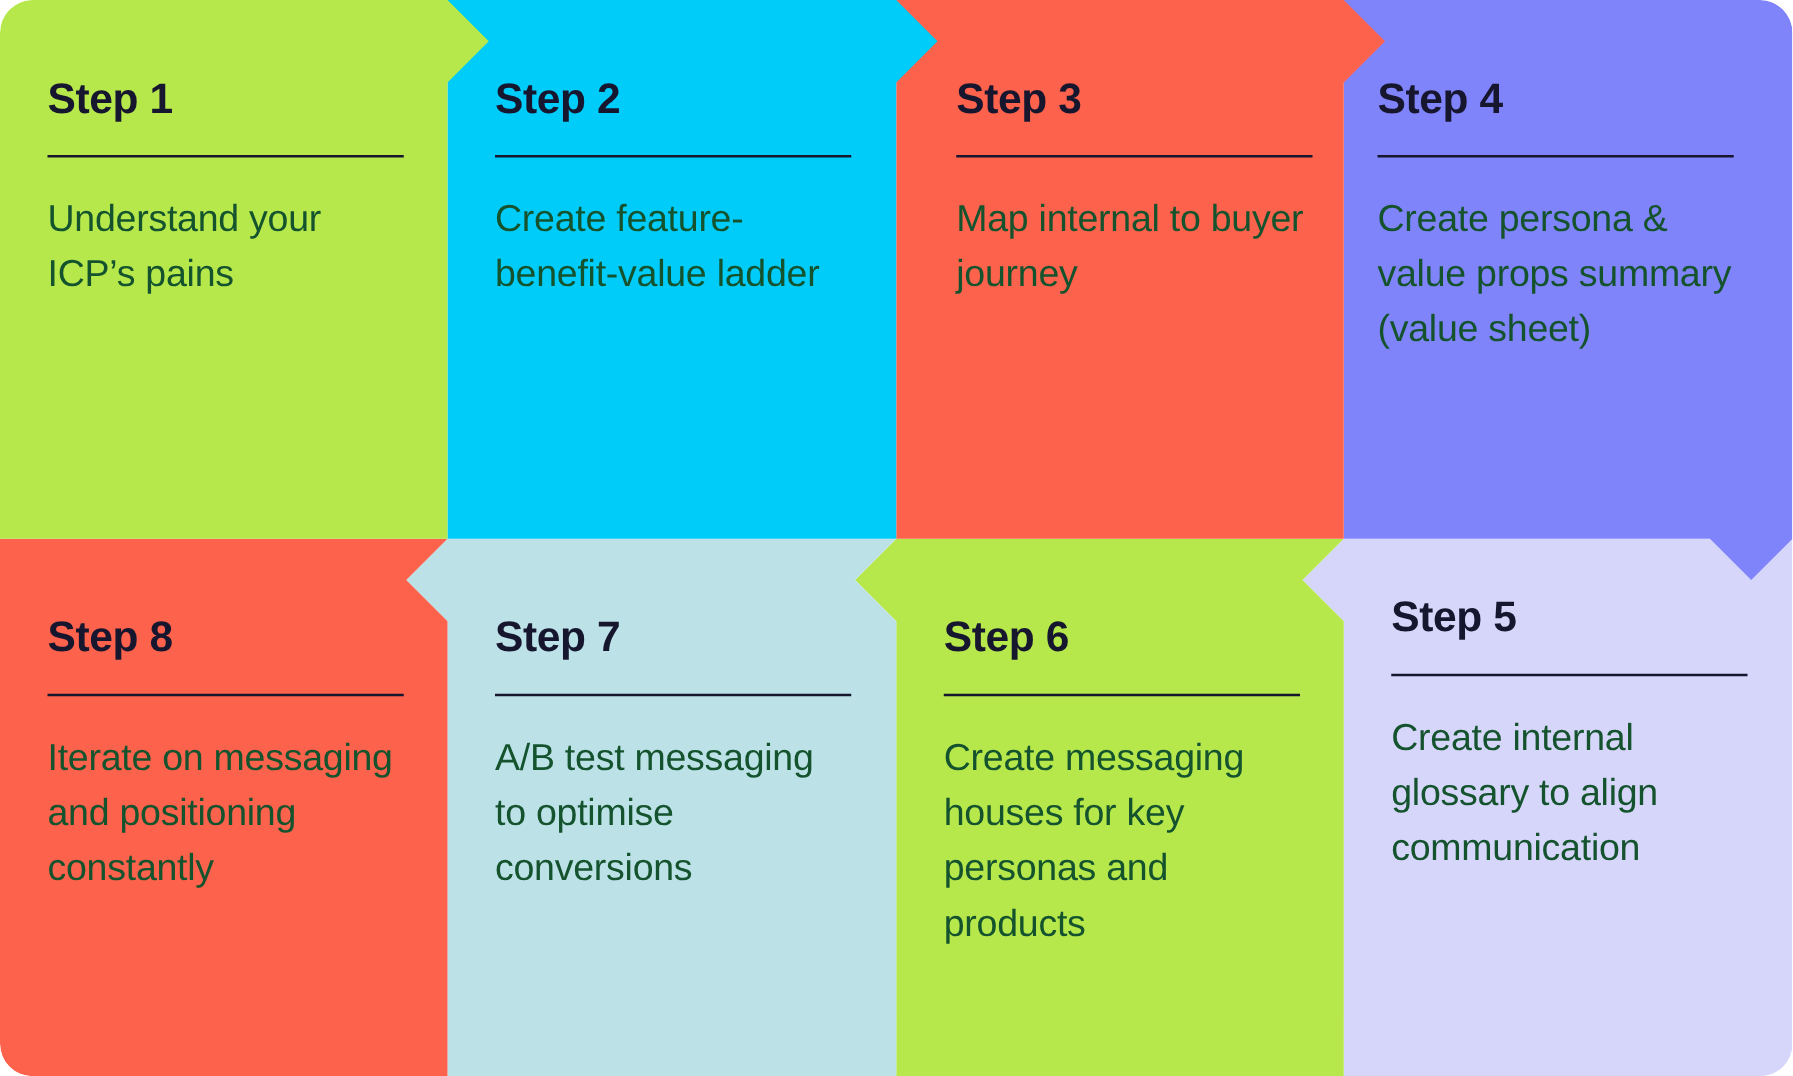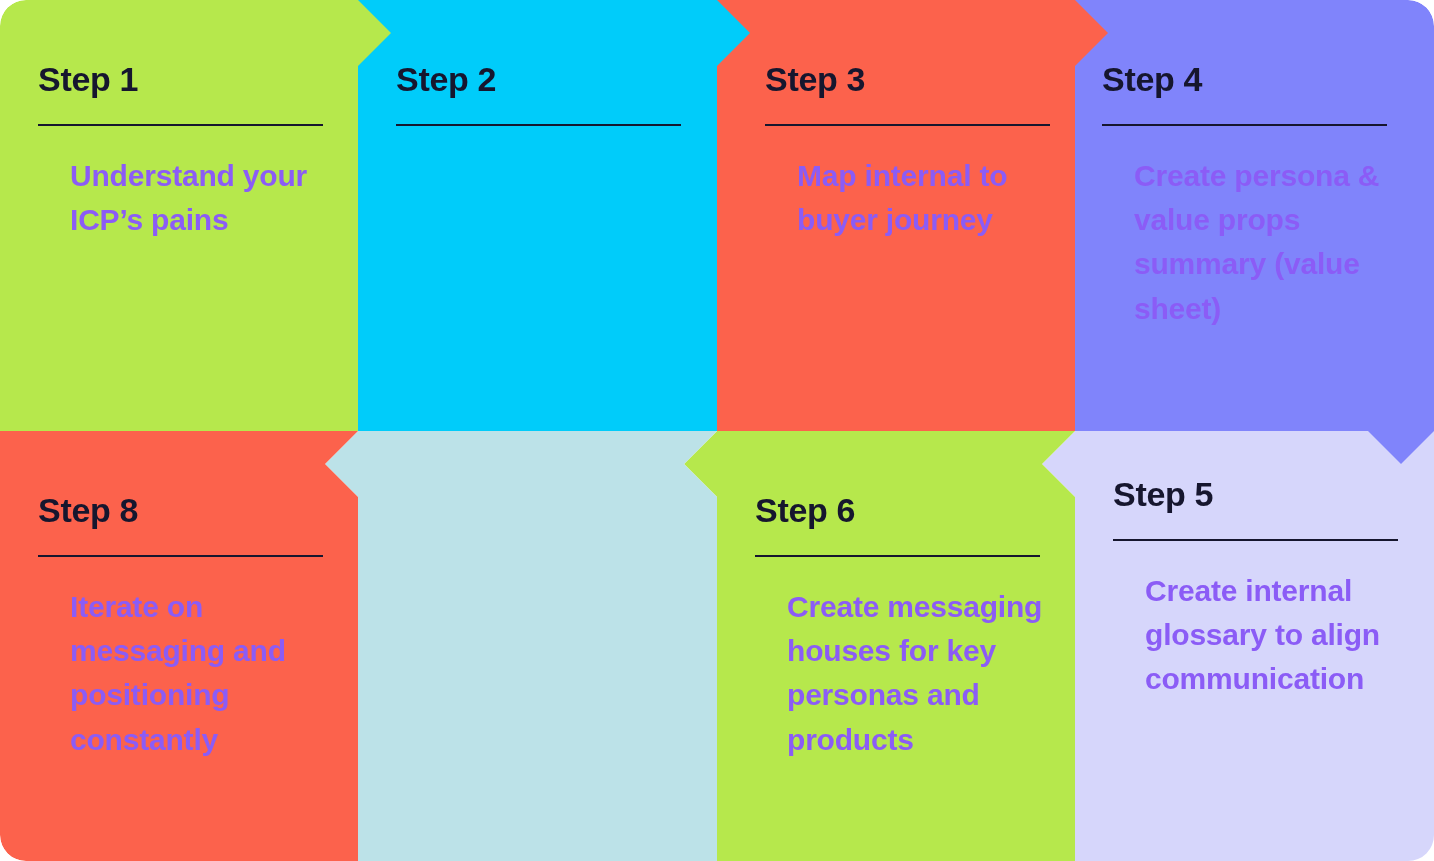--- a/index.html
+++ b/index.html
@@ -37,26 +37,25 @@
   }
   .rule {
     margin-top:26px;
     width:285px;
     height:2px;
     background:#16162E;
   }
   .step-body {
     margin-top:28px;
     font-size:30px;
-    font-weight:700;
+    font-weight:400;
     line-height:1.48;
     letter-spacing:-0.2px;
-    color:#8b5cf6;
+    color:#14532d;
     width:280px;
-    margin-left:32px;
   }
   
   #cell-1 { left:0;      top:0;   width:358px; height:431px; }
   #cell-2 { left:358px;  top:0;   width:359px; height:431px; }
   #cell-3 { left:717px;  top:0;   width:358px; height:431px;padding-left:48px; }
   #cell-4 { left:1075px; top:0;   width:359px; height:431px;padding-left:27px; }
   #cell-8 { left:0;      top:431px; width:358px; height:430px; }
   #cell-7 { left:358px;  top:431px; width:359px; height:430px; }
   #cell-6 { left:717px;  top:431px; width:358px; height:364px; }
   #cell-5 { left:1075px; top:415px; width:359px; height:430px; }
@@ -102,20 +101,21 @@
         <div class="step-title">Step 1</div>
         <div class="rule"></div>
         <div class="step-body">Understand your ICP’s pains</div>
       </div>
     </div>
 
     <div class="cell" id="cell-2">
       <div class="cell-inner">
         <div class="step-title">Step 2</div>
         <div class="rule"></div>
+        <div class="step-body">Create feature-benefit-value ladder</div>
       </div>
     </div>
 
     <div class="cell" id="cell-3">
       <div class="cell-inner">
         <div class="step-title">Step 3</div>
         <div class="rule"></div>
         <div class="step-body">Map internal to buyer journey</div>
       </div>
     </div>
@@ -129,20 +129,27 @@
     </div>
 
     <div class="cell" id="cell-8">
       <div class="cell-inner">
         <div class="step-title">Step 8</div>
         <div class="rule"></div>
         <div class="step-body">Iterate on messaging and positioning constantly</div>
       </div>
     </div>
 
+    <div class="cell" id="cell-7">
+      <div class="cell-inner">
+        <div class="step-title">Step 7</div>
+        <div class="rule"></div>
+        <div class="step-body">A/B test messaging to optimise conversions</div>
+      </div>
+    </div>
 
     <div class="cell" id="cell-6">
       <div class="cell-inner">
         <div class="step-title">Step 6</div>
         <div class="rule"></div>
         <div class="step-body">Create messaging houses for key personas and products</div>
       </div>
     </div>
 
     <div class="cell" id="cell-5">

